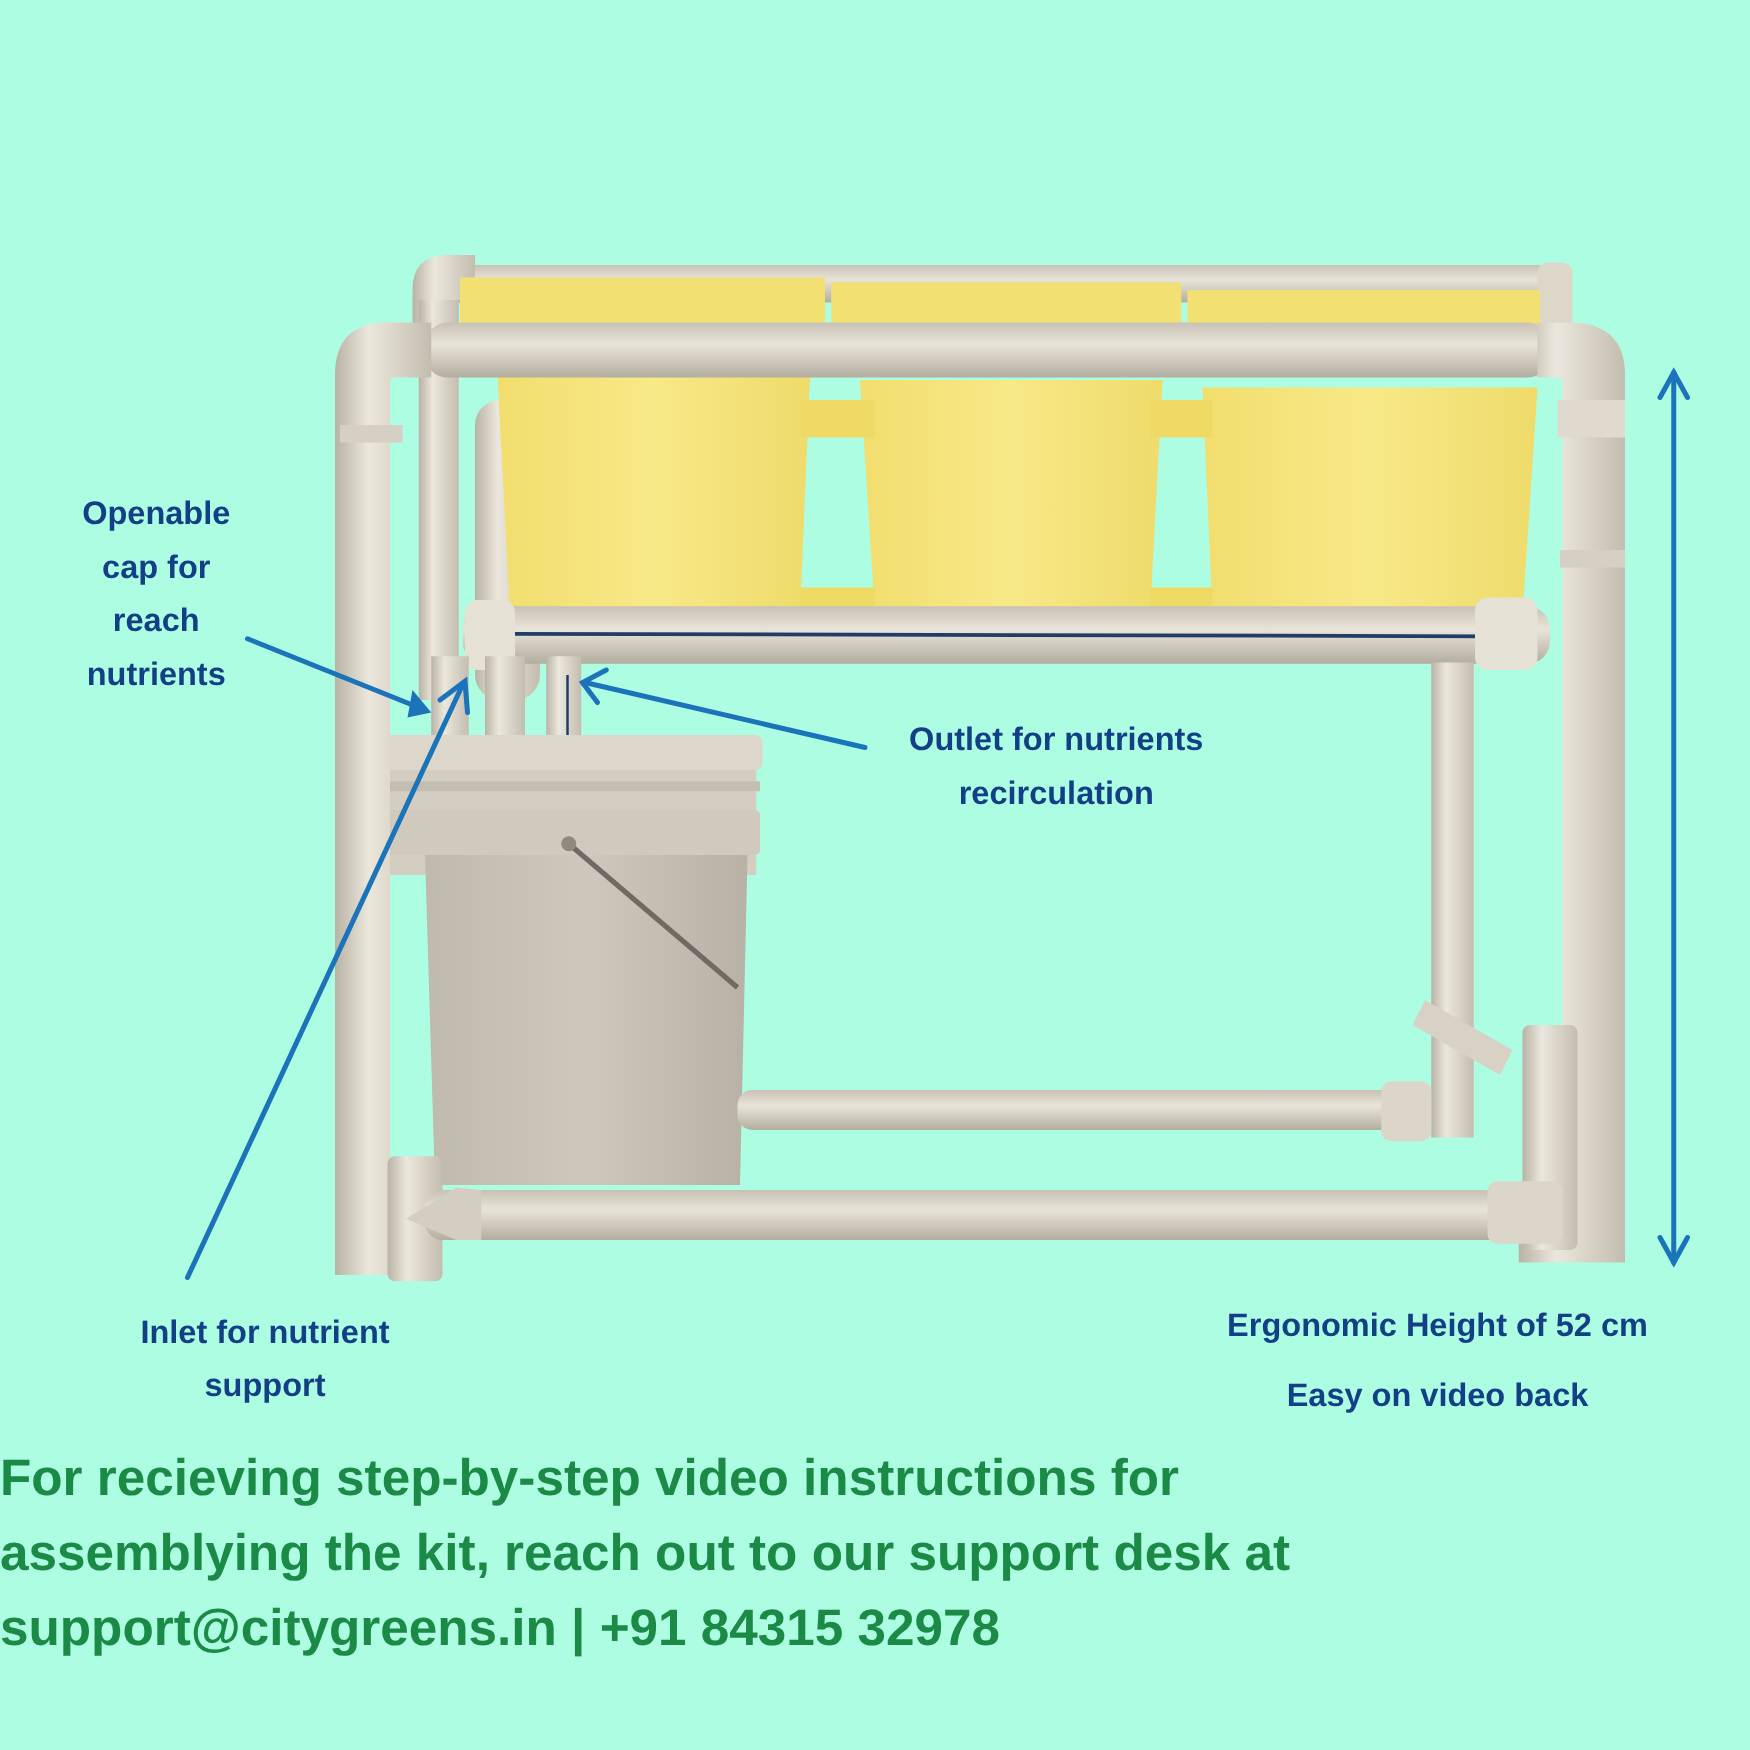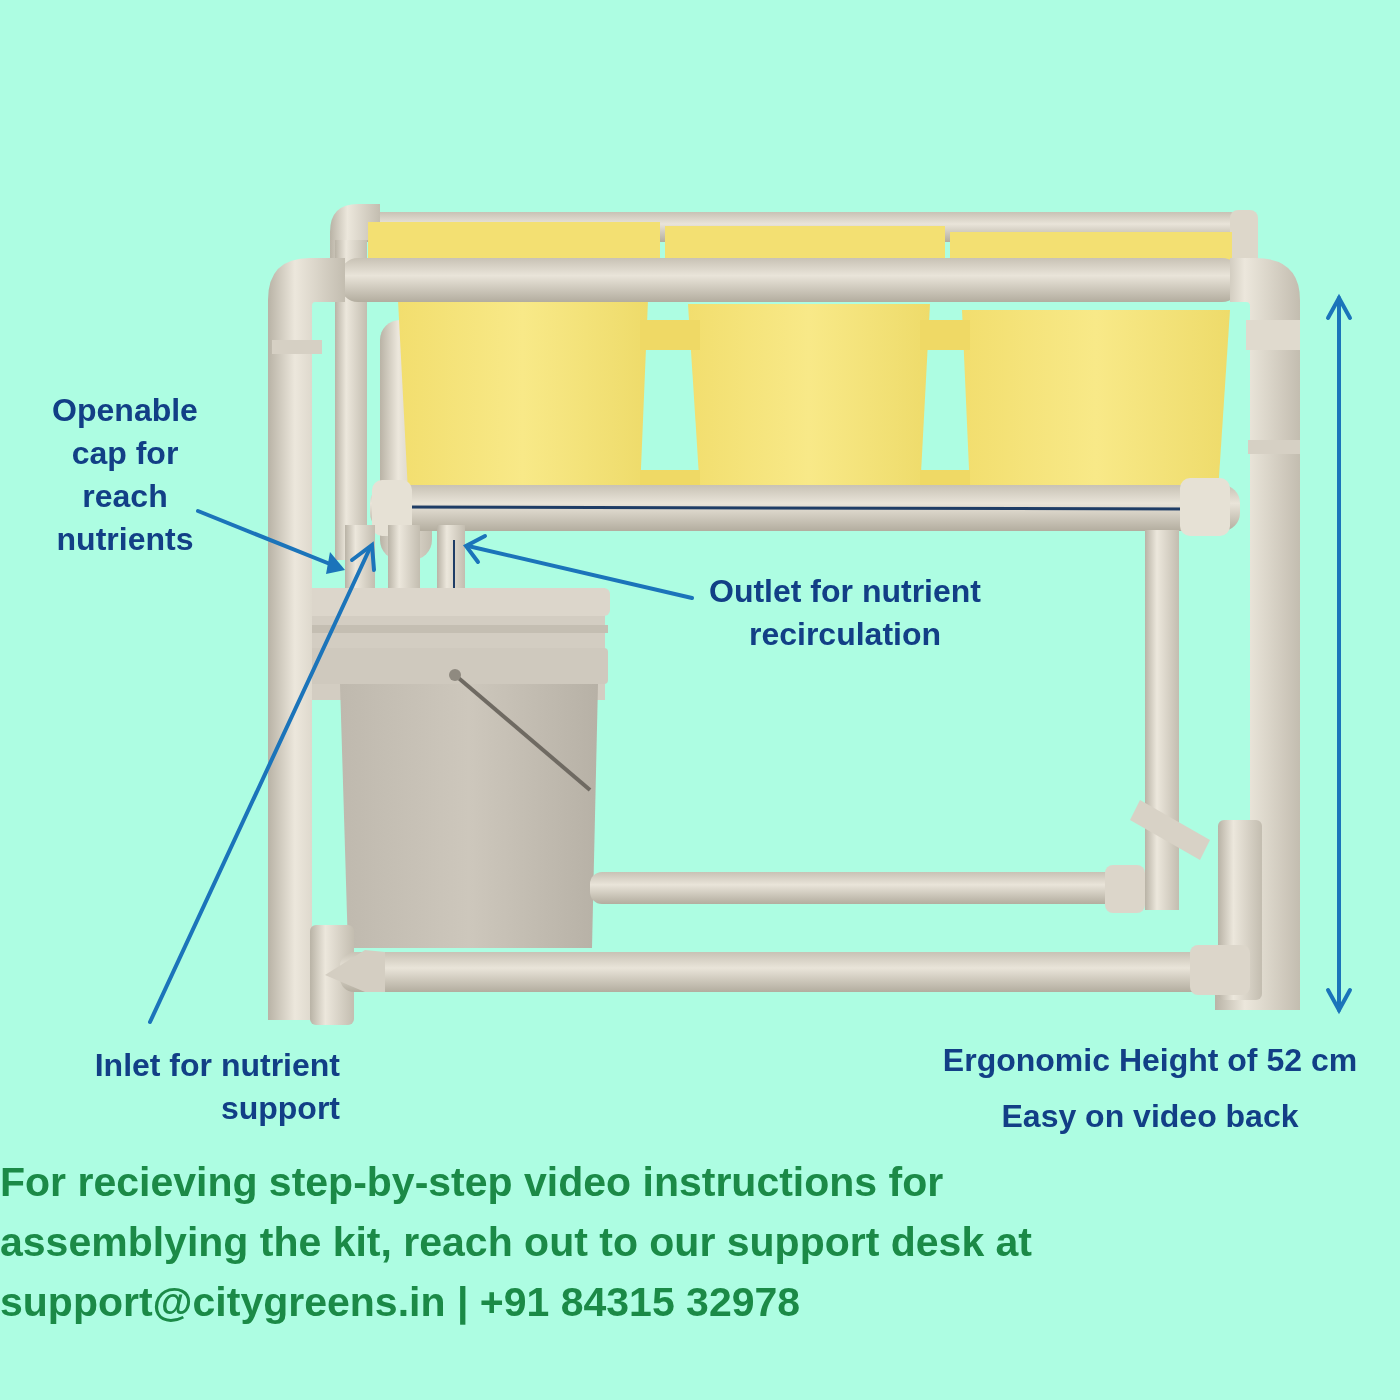--- a/index.html
+++ b/index.html
@@ -4,26 +4,26 @@
 <style>
   html, body { margin: 0; padding: 0; }
   body {
     width: 1400px; height: 1400px;
     background: #adfde2;
     position: relative; overflow: hidden;
     font-family: "Liberation Sans", "DejaVu Sans", sans-serif;
   }
   .label {
     position: absolute; color: #123f86; font-weight: bold;
-    text-align: center; font-size: 32px; line-height: 43px;
+    text-align: center; font-size: 26px; line-height: 43px;
   }
   .label span { display: block; }
   #lbl-cap { left: 40px; top: 389px; width: 170px; }
   #lbl-outlet { left: 700px; top: 570px; width: 290px; }
-  #lbl-inlet { left: 60px; top: 1044px; width: 280px; text-align: right; }
+  #lbl-inlet { left: 72px; top: 1044px; width: 280px; }
   #lbl-height { left: 935px; top: 1032px; width: 430px; line-height: 56px; }
   .footer {
     position: absolute; left: 0; top: 1152px; width: 1400px;
     color: #1b8a47; font-weight: bold;
     font-size: 41px; line-height: 60px;
   }
   .footer span { display: block; }
   svg.art { position: absolute; left: 0; top: 0; width: 1400px; height: 1400px; }
 </style>
 </head>
@@ -139,21 +139,21 @@
 </svg>
 
 <div class="label" id="lbl-cap">
   <span>Openable</span>
   <span>cap for</span>
   <span>reach</span>
   <span>nutrients</span>
 </div>
 
 <div class="label" id="lbl-outlet">
-  <span>Outlet for nutrient</span>
+  <span>Outlet for nutrients</span>
   <span>recirculation</span>
 </div>
 
 <div class="label" id="lbl-inlet">
   <span>Inlet for nutrient</span>
   <span>support</span>
 </div>
 
 <div class="label" id="lbl-height">
   <span>Ergonomic Height of 52 cm</span>

